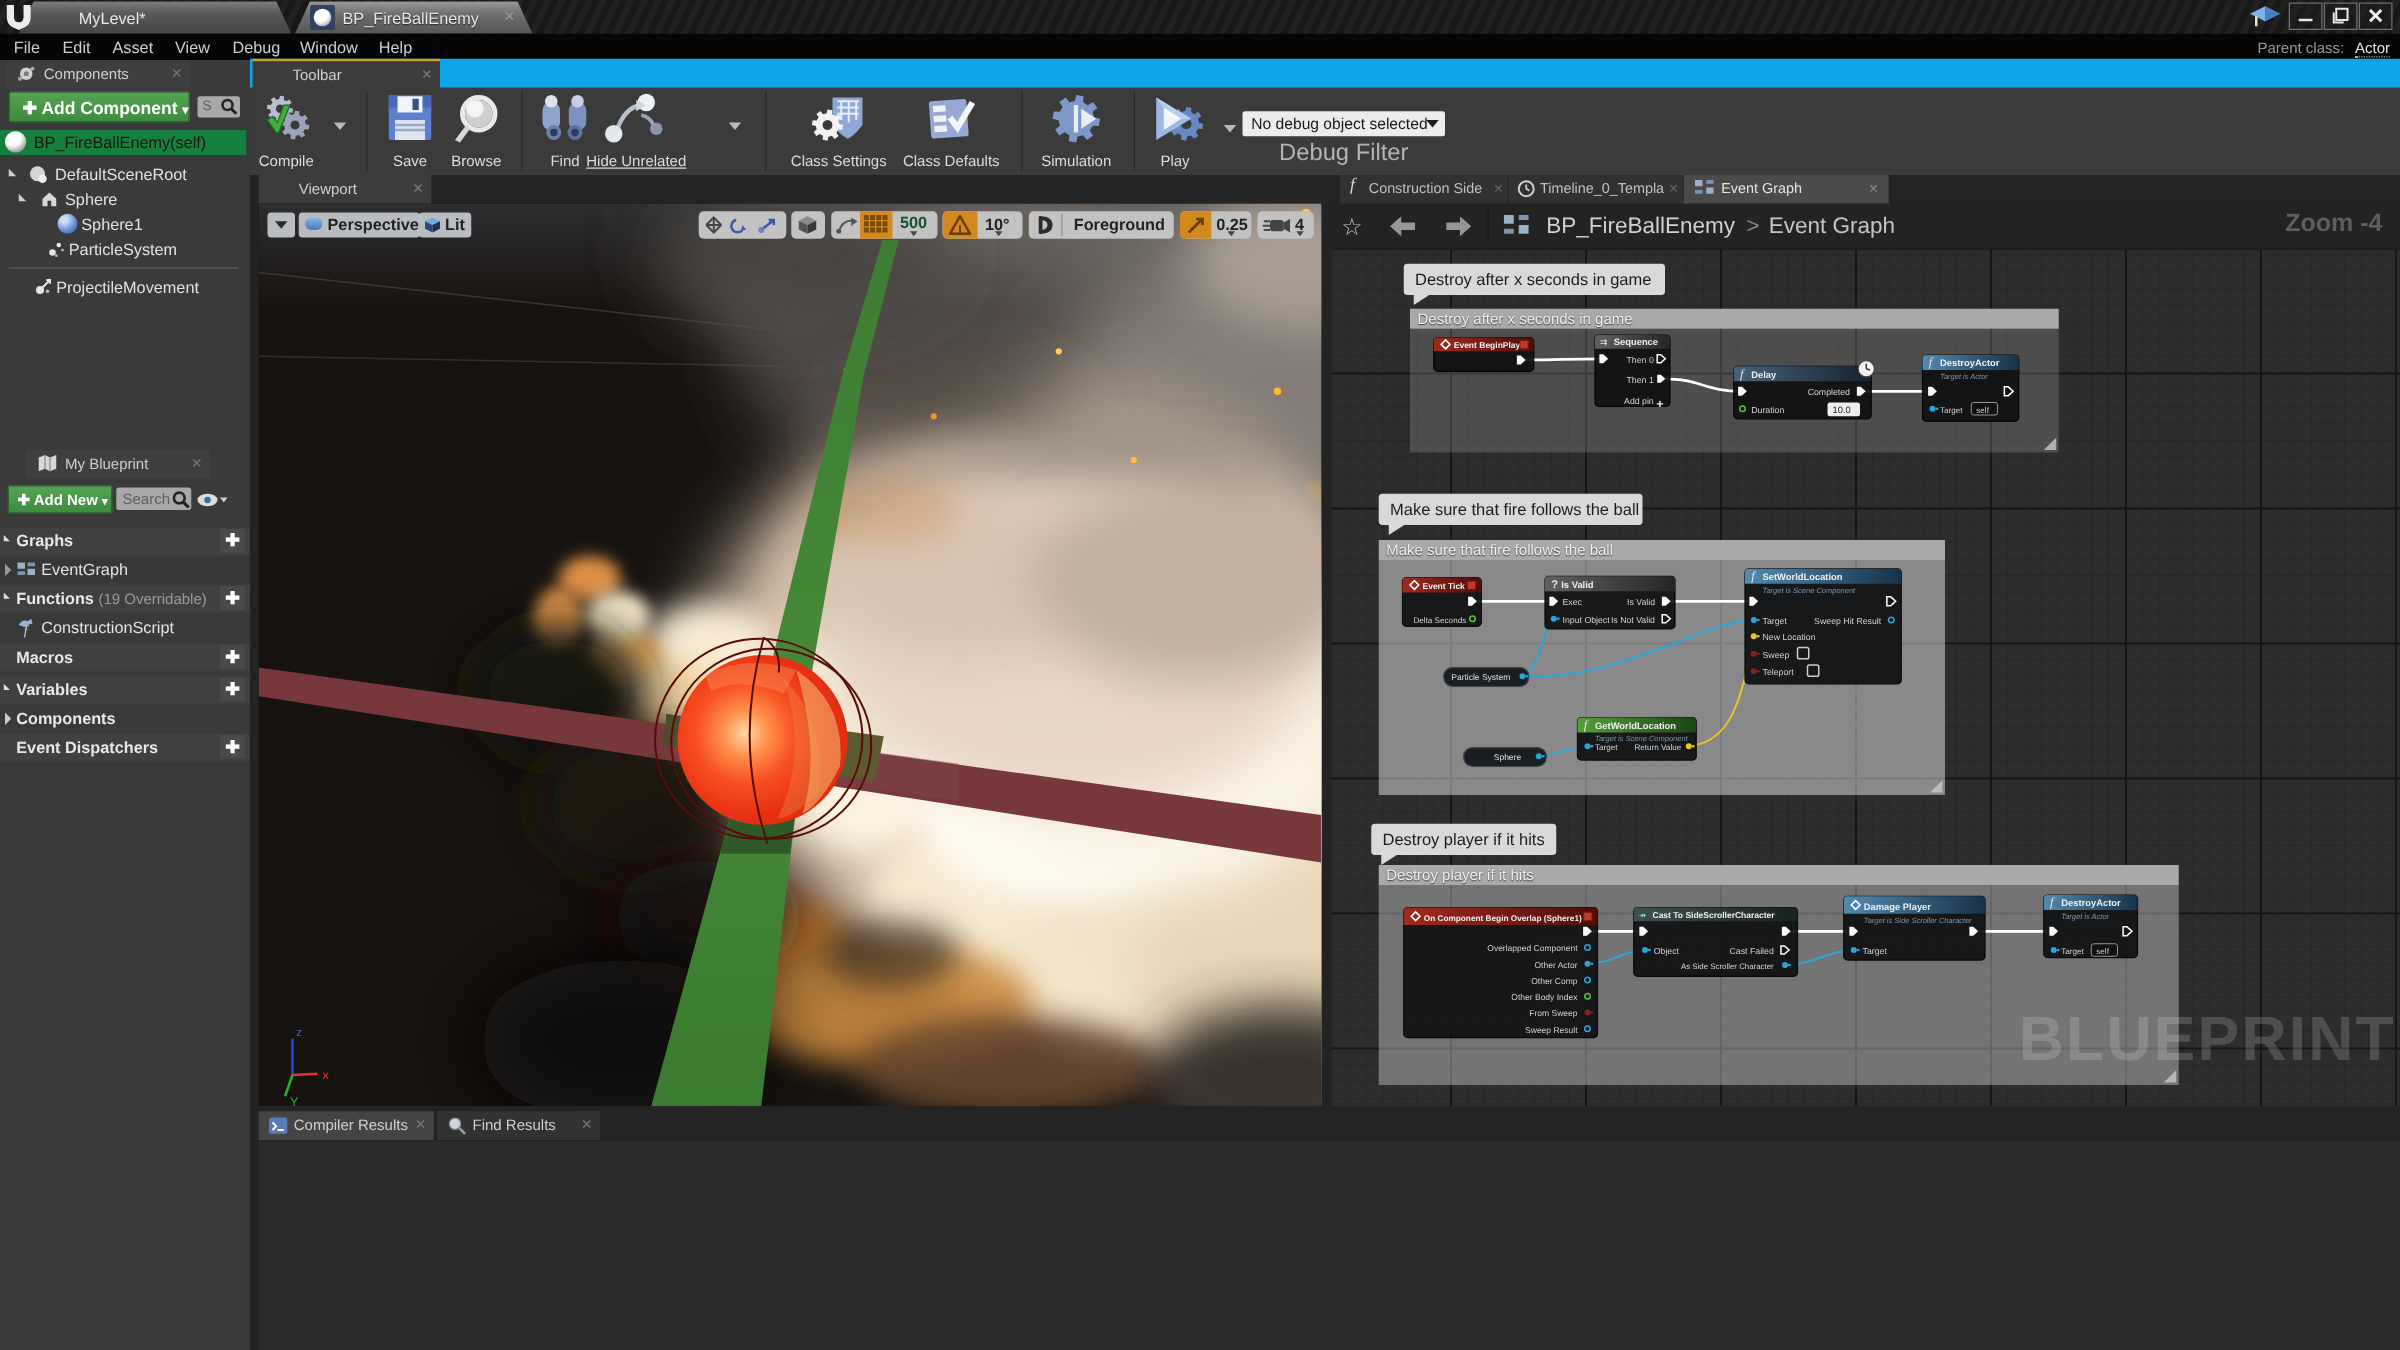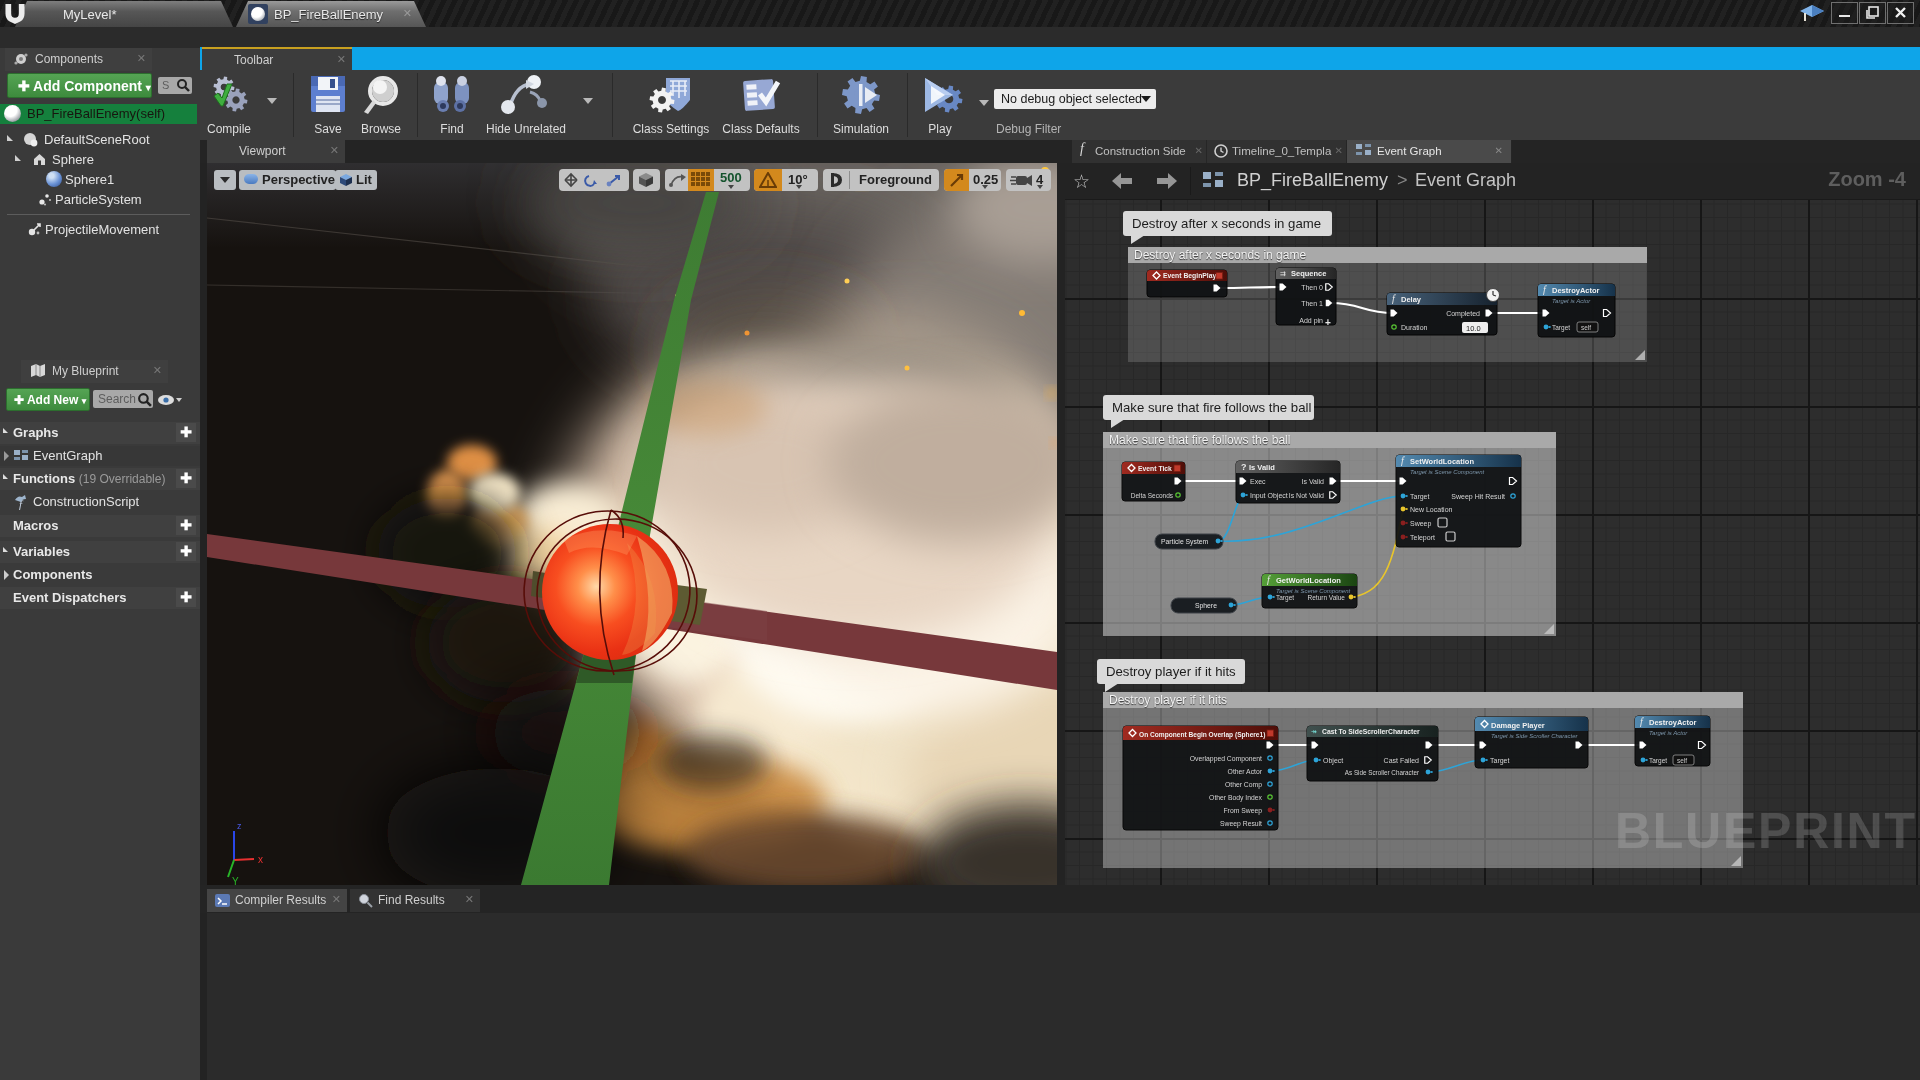--- a/index.html
+++ b/index.html
@@ -97,20 +97,31 @@
         </svg></div>
     <div class="winbtn" style="left:1859px;"><svg width="25" height="20" viewBox="0 0 25 20">
           <rect x="9" y="4" width="9" height="9" fill="none" stroke="#e8e8e8" stroke-width="1.6"></rect>
           <path d="M7 7 L7 15 L15 15" fill="none" stroke="#e8e8e8" stroke-width="1.6"></path>
         </svg></div>
     <div class="winbtn" style="left:1887px;"><svg width="25" height="20" viewBox="0 0 25 20">
           <path d="M8 5 L17 14 M17 5 L8 14" stroke="#f0f0f0" stroke-width="2.4"></path>
         </svg></div>
   </div>
 
+  <div class="abs" id="menubar">
+    <span class="menuitem" style="left:11px;">File</span>
+    <span class="menuitem" style="left:50px;">Edit</span>
+    <span class="menuitem" style="left:90px;">Asset</span>
+    <span class="menuitem" style="left:140px;">View</span>
+    <span class="menuitem" style="left:186px;">Debug</span>
+    <span class="menuitem" style="left:240px;">Window</span>
+    <span class="menuitem" style="left:303px;">Help</span>
+    <span class="menuitem" style="left:1806px;color:#9a9a9a;font-size:12px;top:4px;">Parent class:</span>
+    <span class="menuitem" style="left:1884px;color:#e6e6e6;font-size:12px;top:4px;border-bottom:1px dotted #aaa;">Actor</span>
+  </div>
 
   <div class="abs" style="left:200px;top:48px;width:7px;height:1032px;background:#232323;"></div>
   <div class="abs" style="left:1057px;top:140px;width:8px;height:749px;background:#232323;"></div>
   <div class="abs" style="left:0px;top:357px;width:200px;height:3px;background:#232323;"></div>
   <div class="abs" id="comp-panel">
     <div class="ptab" style="left:5px;top:0;width:147px;background:#3f3f3f;">
       <svg style="position:absolute;left:8px;top:3px" width="16" height="16" viewBox="0 0 16 16">
         <circle cx="8" cy="8" r="5" fill="#cfcfcf"></circle>
           <circle cx="8" cy="8" r="2" fill="#7a7a7a"></circle>
         <circle cx="3" cy="12" r="1.6" fill="#aaa"></circle>
@@ -298,21 +309,21 @@
           <circle cx="11" cy="7" r="5" fill="#dfe3ee"></circle>
           <circle cx="32" cy="7" r="5" fill="#c9d0e2"></circle>
           <circle cx="13" cy="32" r="6" fill="#6a7eb0"></circle>
           <circle cx="30" cy="32" r="6" fill="#5d71a4"></circle>
           <circle cx="13" cy="32" r="3" fill="#2e3a5c"></circle>
           <circle cx="30" cy="32" r="3" fill="#2e3a5c"></circle>
         </svg>
         <div style="margin-top:1px;">Find</div>
       </div>
 
-      <div class="tbtn" style="left:285px;top:4px;width:82px;">
+      <div class="tbtn" style="left:268px;top:4px;width:82px;text-decoration:underline;">
         <svg width="60" height="44" viewBox="0 0 60 44">
           <path d="M14 32 Q20 12 34 10" fill="none" stroke="#b8c0d0" stroke-width="3.5"></path>
           <path d="M34 18 Q42 20 44 27" fill="none" stroke="#9aa4b8" stroke-width="3"></path>
           <circle cx="12" cy="33" r="7" fill="#e4e8ee"></circle>
           <circle cx="38" cy="8" r="7" fill="#eef1f5"></circle>
           <circle cx="46" cy="29" r="5" fill="#8b96aa"></circle>
           <path d="M30 6 L38 10 L30 15 Z" fill="#d0d6e0"></path>
         </svg>
         <div style="margin-top:1px;">Hide Unrelated</div>
       </div>
@@ -359,21 +370,21 @@
           <path d="M14 12 L28 21 L14 30 Z" fill="#ffffff" opacity="0.85"></path>
         </svg>
         <div style="margin-top:1px;">Play</div>
       </div>
       <div class="abs" style="left:779px;top:30px;width:0;height:0;border-left:5px solid transparent;border-right:5px solid transparent;border-top:6px solid #b9b9b9;"></div>
 
       <div class="abs" style="left:794px;top:19px;width:162px;height:20px;background:#ececec;border-radius:2px;">
         <span class="abs" style="left:7px;top:3px;color:#1a1a1a;font-size:12.5px;">No debug object selected</span>
         <span class="abs" style="right:5px;top:7px;width:0;height:0;border-left:5px solid transparent;border-right:5px solid transparent;border-top:6px solid #1a1a1a;"></span>
       </div>
-      <div class="abs" style="left:796px;top:42px;width:158px;text-align:left;color:#b4b4b4;font-size:12px;margin-top:10px;">Debug Filter</div>
+      <div class="abs" style="left:796px;top:42px;width:158px;text-align:center;color:#b4b4b4;font-size:19px;">Debug Filter</div>
     </div>
   </div>
 
   <div class="abs" id="vp-tabrow">
     <div class="ptab" style="left:7px;top:0;width:138px;">
       <span style="position:absolute;left:32px;top:4px;">Viewport</span>
       <span class="x">✕</span>
     </div>
   </div>
 

